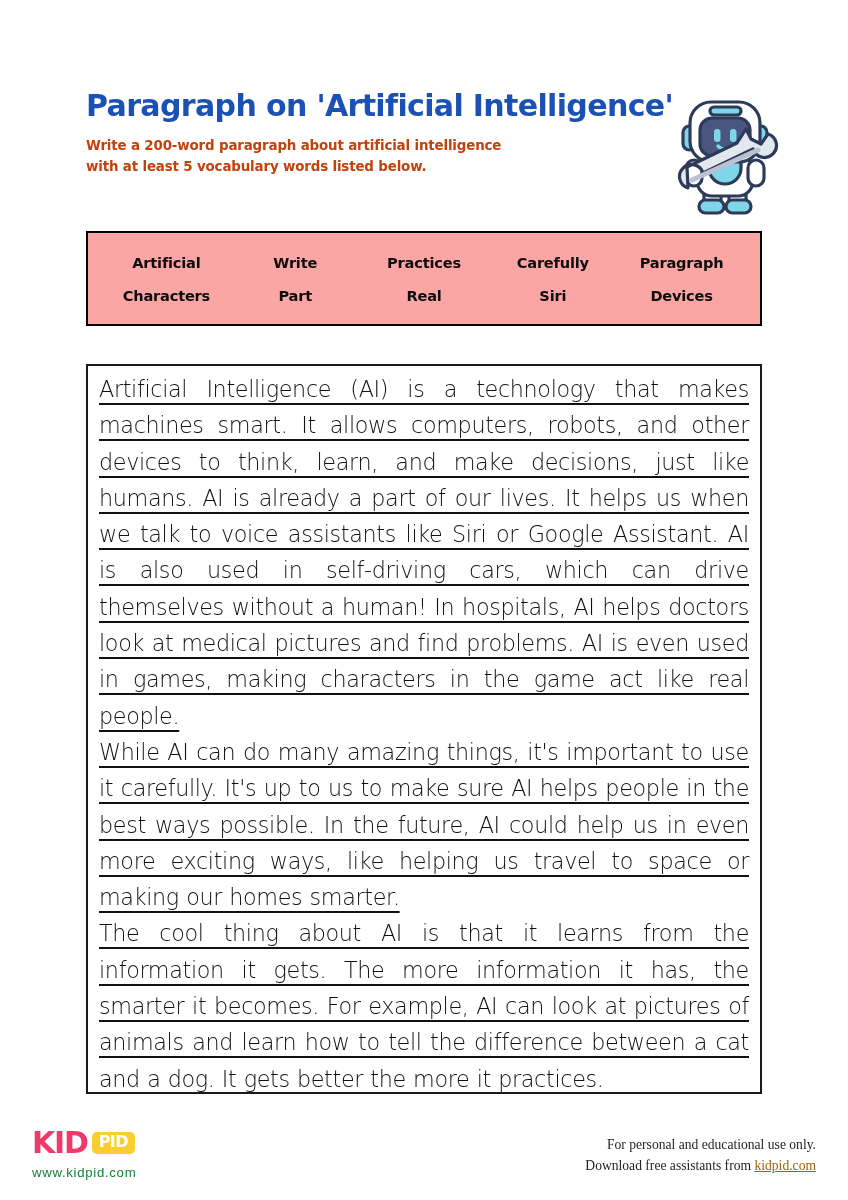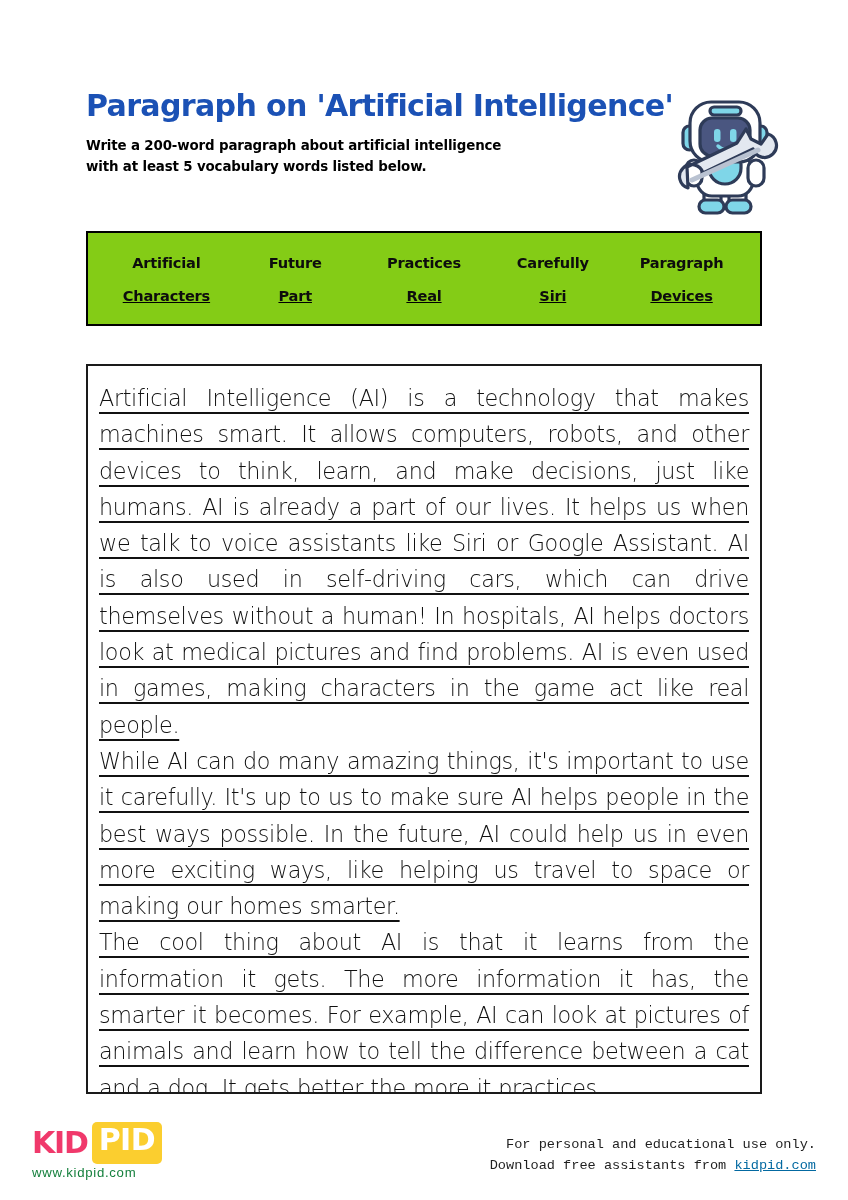--- a/index.html
+++ b/index.html
@@ -49,75 +49,75 @@
     white-space: nowrap;
     transform: scaleX(0.97);
     transform-origin: left center;
   }
 
   .worksheet-subtitle {
     margin-top: 11px;
     font-family: "DejaVu Sans", sans-serif;
     font-size: 13.4px;
     font-weight: 700;
-    color: #000000;
+    color: #c2410c;
     line-height: 1.62;
     letter-spacing: -0.15px;
   }
 
   .mascot {
     position: absolute;
     right: -8px;
     top: 0px;
     width: 118px;
     height: 130px;
   }
 
   
   .vocab-box {
     position: absolute;
     left: 86px;
     top: 231px;
     width: 676px;
     height: 95px;
     border: 2.4px solid #000000;
-    background: #84cc16;
+    background: #fca5a5;
     display: flex;
     flex-direction: column;
     justify-content: center;
     padding: 0 14px;
   }
 
   .vocab-row {
     display: flex;
     width: 100%;
   }
 
-  .vocab-row + .vocab-row { margin-top: 16px; text-decoration: underline; }
+  .vocab-row + .vocab-row { margin-top: 16px; }
 
   .vocab-cell {
     flex: 1 1 0;
     text-align: center;
     font-family: "DejaVu Sans", sans-serif;
     font-size: 14.6px;
     font-weight: 700;
     color: #0d0d0d;
     letter-spacing: -0.2px;
   }
 
   
   .writing-box {
     position: absolute;
     left: 86px;
     top: 364px;
     width: 676px;
     height: 730px;
     border: 2.2px solid #1a1a1a;
     background: #ffffff;
-    padding: 14px 11px 0 11px;
+    padding: 5px 11px 0 11px;
     overflow: hidden;
   }
 
   .essay {
     font-family: "DejaVu Sans", sans-serif;
     font-size: 22.3px;
     font-weight: 300;
     color: #111111;
     line-height: 36.3px;
     text-align: justify;
@@ -161,54 +161,54 @@
     font-family: "DejaVu Sans", sans-serif;
     font-size: 30px;
     font-weight: 700;
     color: #F0396B;
     letter-spacing: -1.2px;
     line-height: 1;
   }
 
   .brand-pid {
     font-family: "DejaVu Sans", sans-serif;
-    font-size: 30px;
+    font-size: 16px;
     font-weight: 700;
     color: #ffffff;
     background: #FBCE2F;
     border-radius: 5px;
-    padding: 2px 7px 9px 7px;
+    padding: 2px 7px 3px 7px;
     margin-left: 4px;
     letter-spacing: -0.6px;
     line-height: 1.05;
   }
 
   .brand-url {
     font-family: "Liberation Sans", sans-serif;
     font-size: 13.2px;
     font-weight: 400;
     color: #15803d;
     letter-spacing: 0.7px;
     margin-top: 5px;
   }
 
   .legal {
     position: absolute;
     right: 32px;
     top: 16px;
     text-align: right;
-    font-family: Liberation Mono, monospace;
+    font-family: Liberation Serif, serif;
     font-size: 13.6px;
     color: #1f1f1f;
     line-height: 1.56;
   }
 
   .legal-link {
     text-decoration: underline;
-    color: #0369a1;
+    color: #a16207;
   }
 </style>
 </head>
 <body>
 
 <div class="page">
 
   <div class="header">
     <div class="header-text">
       <div class="worksheet-title">Paragraph on 'Artificial Intelligence'</div>
@@ -254,21 +254,21 @@
             <path d="M26 92 L92 62" stroke="#B9C2D1" stroke-width="5" stroke-linecap="round" fill="none"></path>
           </g>
         </g>
       </svg>
     </div>
   </div>
 
   <div class="vocab-box">
     <div class="vocab-row">
       <div class="vocab-cell">Artificial</div>
-      <div class="vocab-cell">Future</div>
+      <div class="vocab-cell">Write</div>
       <div class="vocab-cell">Practices</div>
       <div class="vocab-cell">Carefully</div>
       <div class="vocab-cell">Paragraph</div>
     </div>
     <div class="vocab-row">
       <div class="vocab-cell">Characters</div>
       <div class="vocab-cell">Part</div>
       <div class="vocab-cell">Real</div>
       <div class="vocab-cell">Siri</div>
       <div class="vocab-cell">Devices</div>

